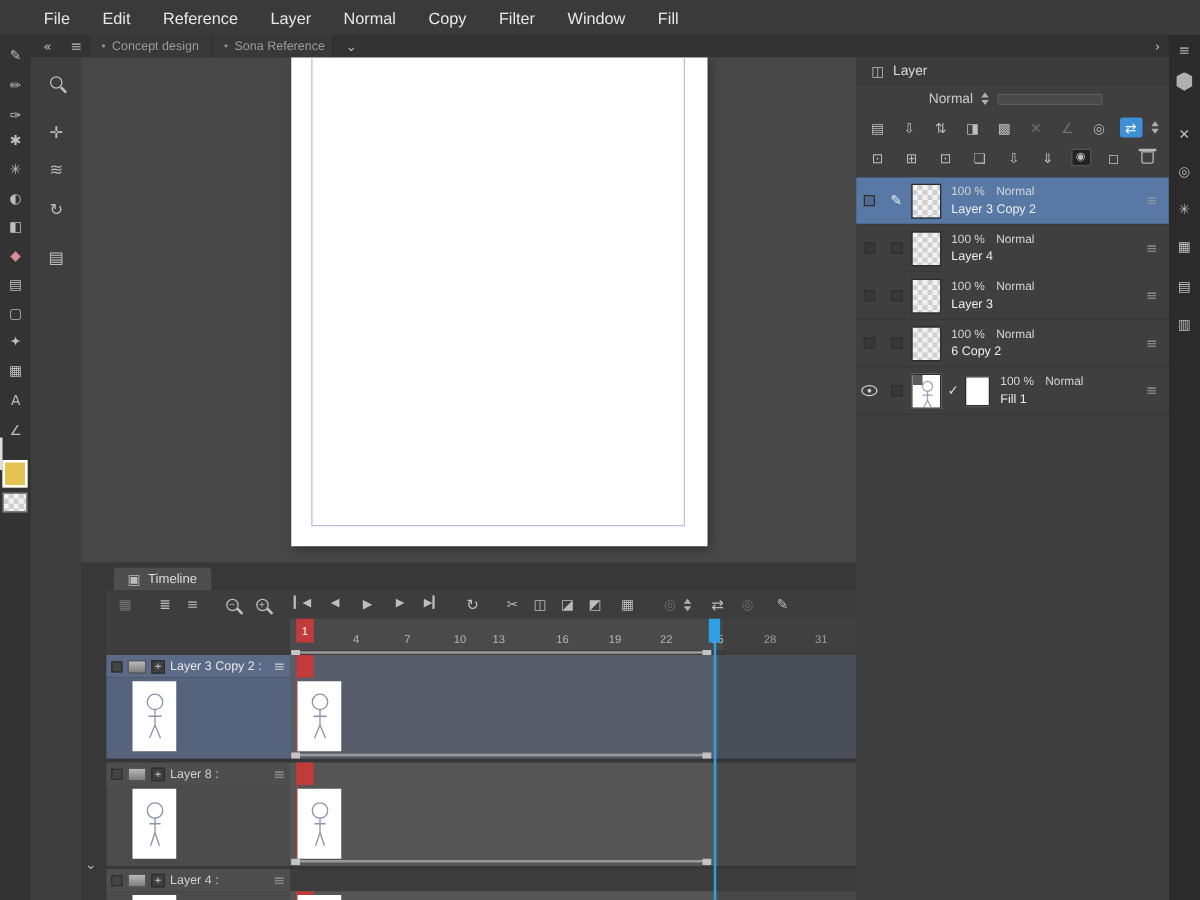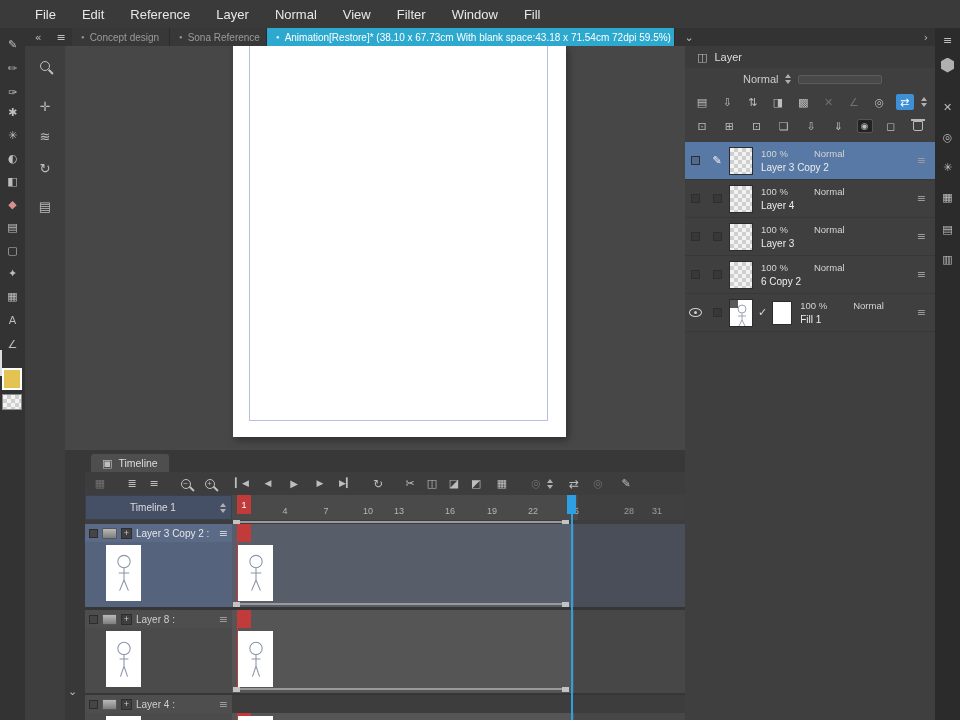--- a/index.html
+++ b/index.html
@@ -62,21 +62,21 @@
   .lrow{position:relative;height:38px;border-bottom:1px solid #383838;display:flex;align-items:center;background:#3f3f3f}
   .lrow.sel{background:#5878a5}
   .lc1{width:20px;display:flex;justify-content:center;flex:none}
   .lc2{width:24px;display:flex;justify-content:center;flex:none}
   .lcb{width:9px;height:9px;border:1px solid #2e2e2e;background:rgba(0,0,0,.10)}
   .eye{width:13px;height:9px;border:1px solid #cfcfcf;border-radius:50%;position:relative;display:inline-block}
   .eye::after{content:"";position:absolute;left:4px;top:2px;width:3px;height:3px;border-radius:50%;background:#cfcfcf}
   .lthumb{width:24px;height:28px;flex:none;border:1px solid #2c2c2c;position:relative;overflow:hidden}
   .badge{position:absolute;left:0;top:0;width:8px;height:8px;background:#5a5a5a}
   .ltext{flex:1;margin-left:8px}
-  .lt1{font-size:9.5px;color:#d4d4d4;display:flex;gap:26px}
+  .lt1{font-size:9.5px;color:#d4d4d4;display:flex;gap:9px}
   .lt2{font-size:10px;color:#ededed;margin-top:3px}
   .lmenu{margin-right:9px;color:#9a9a9a}
   
   .tlpanel{left:85px;top:450px;width:600px;height:270px;background:#3d3d3d;overflow:hidden}
   .tlhead{position:absolute;left:0;top:0;width:600px;height:22px;background:#383838;
     display:flex;align-items:flex-end}
   .tltab{height:18px;background:#4e4e4e;display:flex;align-items:center;gap:6px;padding:0 11px;
     font-size:10.5px;color:#ddd;border-radius:3px 3px 0 0;margin-left:6px}
   .tltb{position:absolute;left:0;top:22px;width:600px;height:23px;display:flex;align-items:center}
   .tbtn{width:18px;height:16px;display:flex;align-items:center;justify-content:center;flex:none}
@@ -116,40 +116,36 @@
 </style>
 </head>
 <body>
 
 <div class="abs menubar">
   <span class="menu-item">File</span>
   <span class="menu-item">Edit</span>
   <span class="menu-item">Reference</span>
   <span class="menu-item">Layer</span>
   <span class="menu-item">Normal</span>
-  <span class="menu-item">View</span>
+  <span class="menu-item">Copy</span>
   <span class="menu-item">Filter</span>
   <span class="menu-item">Window</span>
   <span class="menu-item">Fill</span>
 </div>
 
 <div class="abs tabbar">
   <span class="ic" style="width:24px;margin-left:26px">«</span>
   <span class="ic" style="width:22px">≡</span>
   <div class="tab" style="width:98px">
     <span class="dot">●</span>
     <span>Concept design</span>
   </div>
   <div class="tab" style="width:97px">
     <span class="dot">●</span>
     <span>Sona Reference</span>
-  </div>
-  <div class="tab active" style="width:408px">
-    <span class="dot">●</span>
-    <span>Animation[Restore]* (38.10 x 67.73cm With blank space:43.18 x 71.54cm 72dpi 59.5%)</span>
   </div>
   <span class="ic" style="width:20px;margin-left:4px">⌄</span>
   <span class="ic" style="margin-left:auto;width:18px">›</span>
 </div>
 
 <div class="abs tstrip">
   <span class="ic tslot" style="top:8px">✎</span>
   <span class="ic tslot" style="top:32px">✏</span>
   <span class="ic tslot" style="top:56px">✑</span>
   <span class="ic tslot" style="top:76px">✱</span>
@@ -387,37 +383,30 @@
     <span class="tbtn ic gray" style="margin-left:16px">◎</span>
     <span class="spin" style="margin-left:2px">
         <i class="up"></i>
         <i class="dn"></i>
       </span>
     <span class="tbtn ic" style="margin-left:12px;font-size:12px">⇄</span>
     <span class="tbtn ic gray" style="margin-left:6px">◎</span>
     <span class="tbtn ic" style="margin-left:10px">✎</span>
   </div>
 
-  <div class="selbox">
-    <span style="flex:1;text-align:center;font-size:10px;color:#dcdcdc">Timeline 1</span>
-    <span class="spin" style="margin-right:5px">
-        <i class="up"></i>
-        <i class="dn"></i>
-      </span>
-  </div>
   <div class="ruler">
     <span class="rnum" style="left:53px">4</span>
     <span class="rnum" style="left:94px">7</span>
     <span class="rnum" style="left:136px">10</span>
     <span class="rnum" style="left:167px">13</span>
     <span class="rnum" style="left:218px">16</span>
     <span class="rnum" style="left:260px">19</span>
     <span class="rnum" style="left:301px">22</span>
     <span class="rnum" style="left:342px">25</span>
-    <span class="rnum" style="left:397px">28</span>
+    <span class="rnum" style="left:384px">28</span>
     <span class="rnum" style="left:425px">31</span>
     <div class="rdim"></div>
   </div>
 
   <div class="clip" style="top:70px">
       <span class="h"></span>
       <span class="h hr"></span>
     </div>
 
   <div class="trlabel" style="top:74px;background:#5b6a86">

